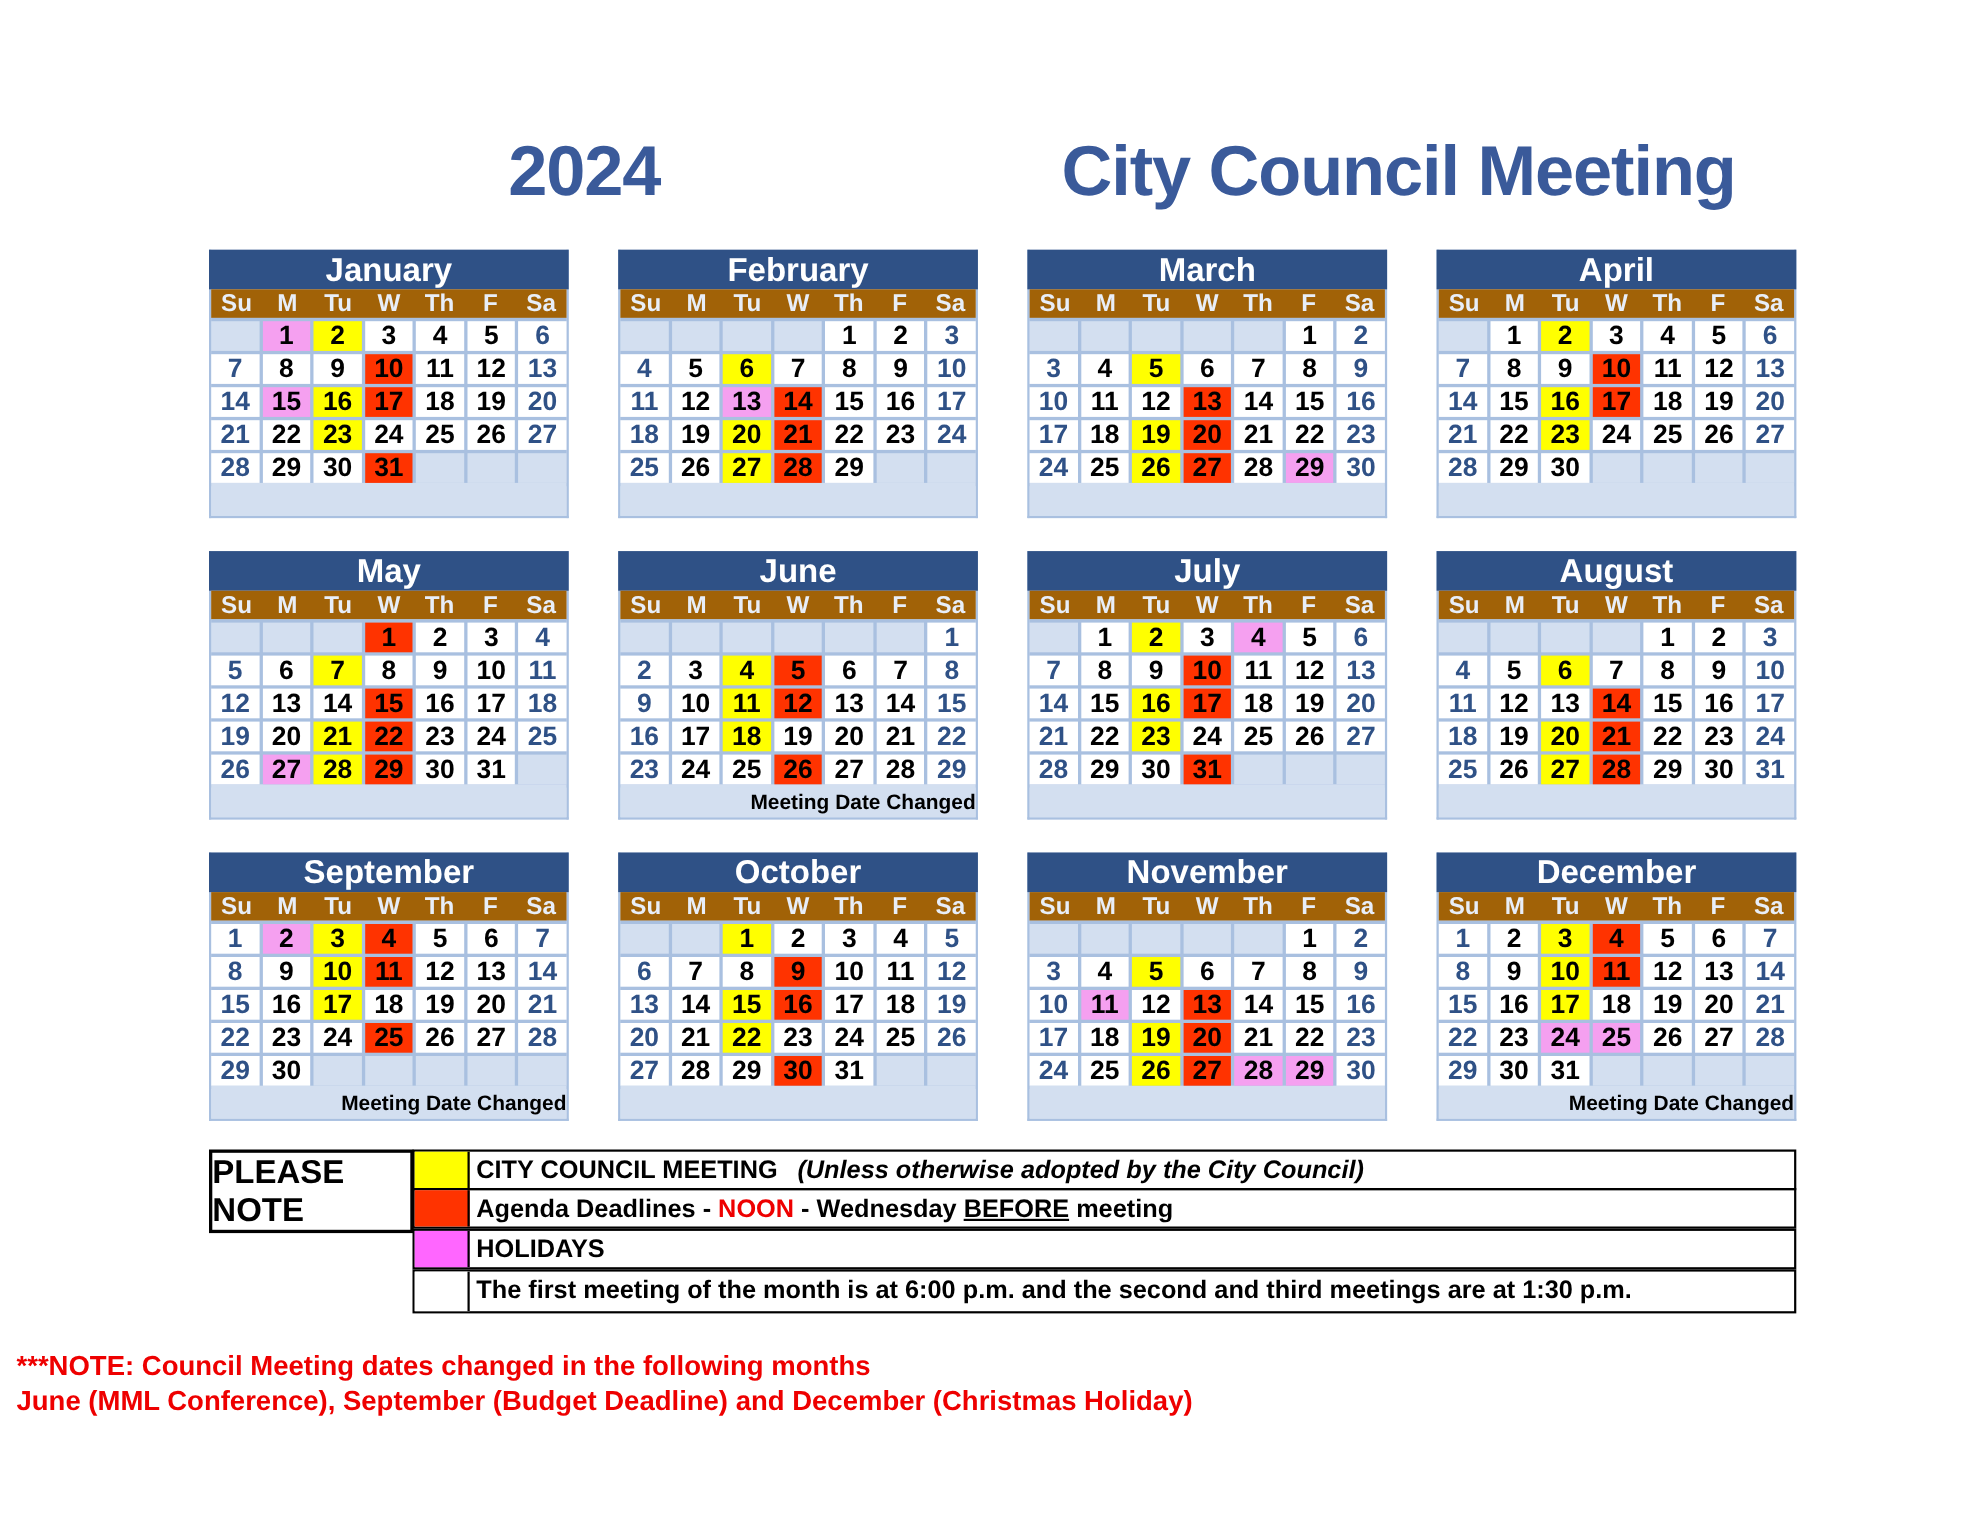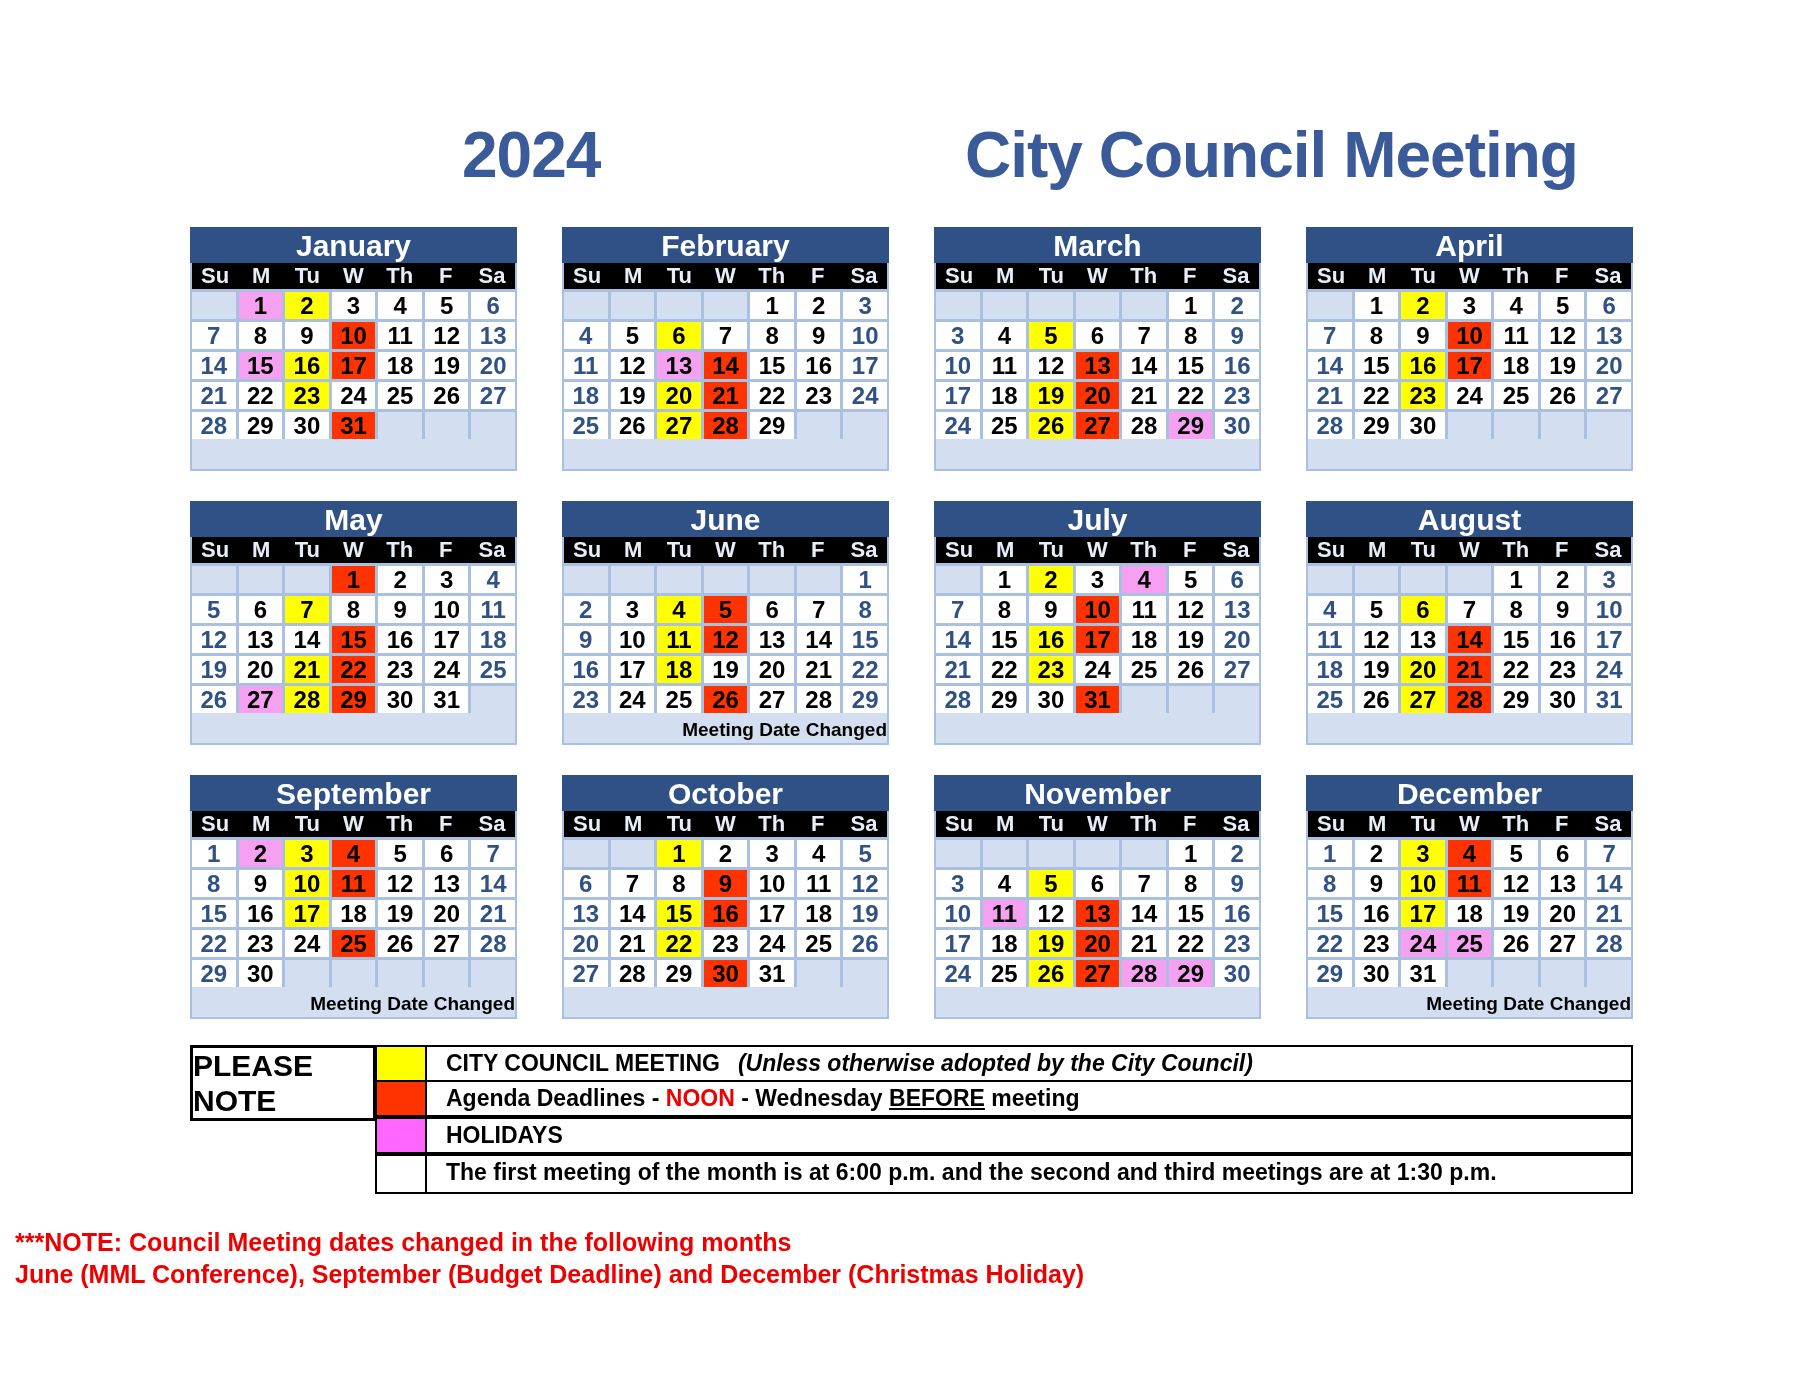--- a/index.html
+++ b/index.html
@@ -2,35 +2,35 @@
 <html><head>
 <meta charset="utf-8">
 <style>
   html,body{margin:0;padding:0;background:#fff;}
   body{width:1805px;height:1395px;position:relative;font-family:"Liberation Sans",sans-serif;overflow:hidden;}
   .title-year{position:absolute;left:462px;top:118px;font-size:64px;font-weight:bold;color:#3a5a9a;letter-spacing:-1px;}
   .title-main{position:absolute;left:965px;top:118px;font-size:64px;font-weight:bold;color:#3a5a9a;letter-spacing:-1px;}
   .grid{position:absolute;left:190px;top:227px;display:grid;grid-template-columns:repeat(4,327px);column-gap:45px;row-gap:30px;}
   .month{width:327px;border:2px solid #a9c0e0;border-top:none;box-sizing:border-box;background:#d3dff0;}
   .mhead{background:#2f5186;color:#fff;font-weight:bold;font-size:30px;text-align:center;height:36px;line-height:38px;margin:0 -2px;}
-  .dow{display:grid;grid-template-columns:repeat(7,1fr);background:#000000;height:26px;}
+  .dow{display:grid;grid-template-columns:repeat(7,1fr);background:#a16207;height:26px;}
   .dow span{color:#e8eef8;font-weight:bold;font-size:22px;text-align:center;line-height:26px;}
   .days{display:grid;grid-template-columns:repeat(7,1fr);gap:3px;padding:3px 0 0 0;background:#a9c0e0;}
   .cell{height:27px;background:#fff;text-align:center;font-weight:bold;font-size:24px;line-height:28px;color:#000;}
   .cell.empty{background:#d3dff0;}
   .cell.wk{color:#2f5186;}
   .cell.meet{background:#ffff00;}
   .cell.dead{background:#ff3300;}
   .cell.hol{background:#f5a0f0;}
   .mfoot{height:27px;background:#d3dff0;text-align:right;font-weight:bold;font-size:19px;line-height:28px;color:#000;margin-top:3px;}
   .legend{position:absolute;left:190px;top:1045px;width:1443px;}
   .pn{position:absolute;left:0;top:0;width:186px;height:76px;border:3px solid #000;box-sizing:border-box;font-weight:bold;font-size:30px;line-height:35px;padding-left:0;}
   .lrow{position:absolute;left:185px;width:1258px;height:37px;border:2px solid #000;box-sizing:border-box;display:flex;}
   .swatch{width:48px;border-right:2px solid #000;}
-  .ltext{padding-left:19px;font-weight:bold;font-size:23px;line-height:33px;white-space:nowrap;}
+  .ltext{padding-left:6px;font-weight:bold;font-size:23px;line-height:33px;white-space:nowrap;}
   .ltext i{margin-left:18px;}
   .red{color:#ee0000;}
   .ul{text-decoration:underline;}
   .note{position:absolute;left:15px;width:1805px;text-align:left;color:#ee0000;font-weight:bold;font-size:25px;}
 </style>
 </head>
 <body>
 
 <div class="title-year">2024</div>
 <div class="title-main">City Council Meeting</div>

